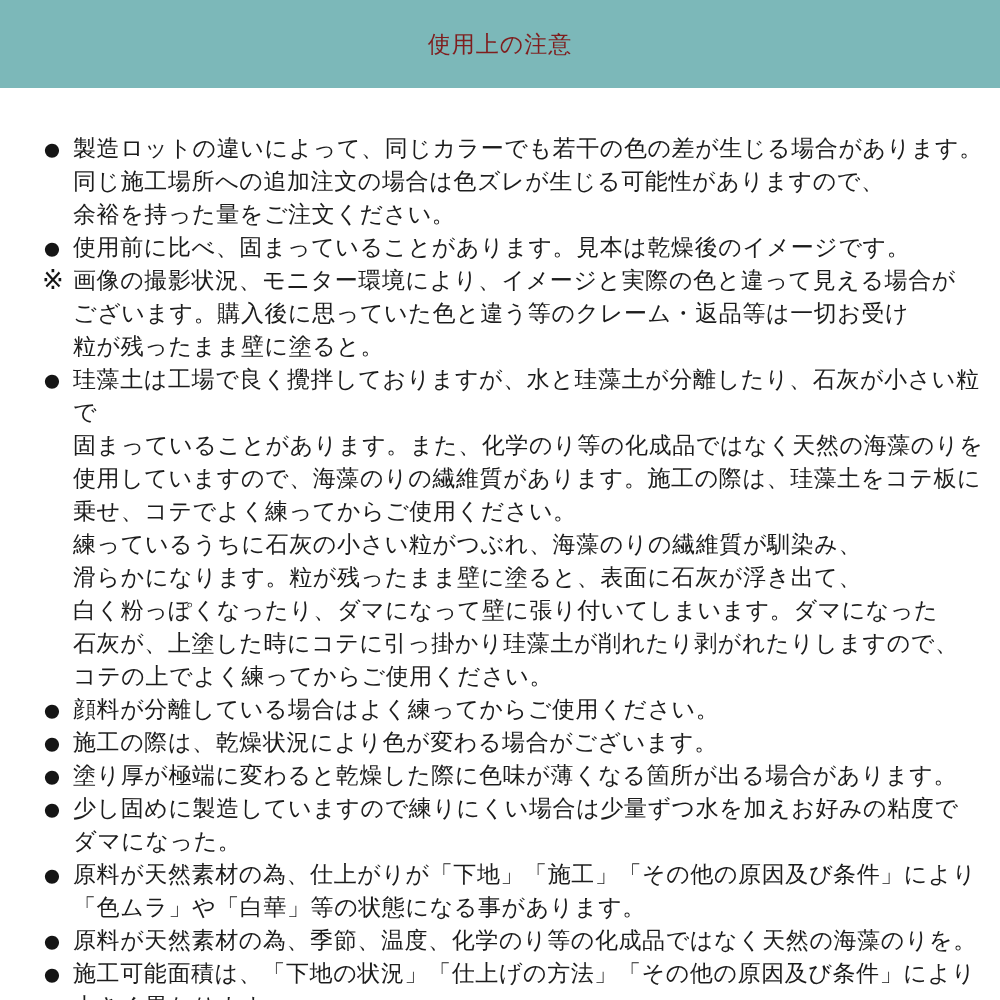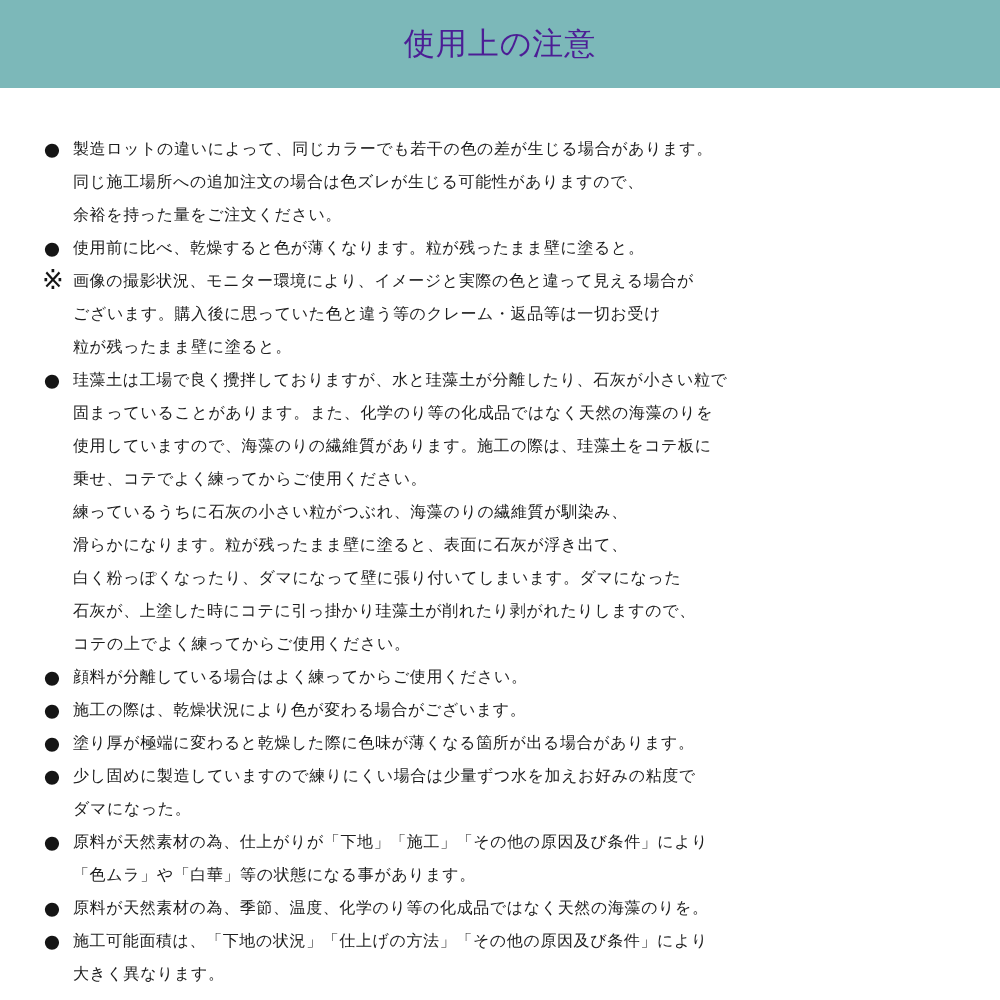--- a/index.html
+++ b/index.html
@@ -20,23 +20,23 @@
     height: 88px;
     background: #7cb8b9;
     display: flex;
     align-items: center;
     justify-content: center;
   }
   .header-title {
     margin: 0;
     font-family: "Liberation Serif", "DejaVu Serif", serif;
     font-weight: 500;
-    font-size: 31px;
+    font-size: 23px;
     letter-spacing: 1px;
-    color: #4c1d95;
+    color: #7f1d1d;
   }
   .notes {
     padding: 44px 0 0 42px;
   }
   .note {
     display: flex;
     align-items: flex-start;
   }
   .marker {
     flex: 0 0 31px;
@@ -48,21 +48,21 @@
   }
   .marker.dot {
     font-size: 33px;
   }
   .marker.ref {
     font-size: 26px;
   }
   .note-text {
     display: block;
     width: 928px;
-    font-size: 16px;
+    font-size: 23px;
     letter-spacing: 0.6px;
     line-height: 33px;
     color: #1c1c1c;
     white-space: pre-line;
   }
 </style>
 </head>
 <body>
 
 <div class="page">
@@ -75,21 +75,21 @@
 
     <div class="note">
       <span class="marker dot">●</span>
       <span class="note-text">製造ロットの違いによって、同じカラーでも若干の色の差が生じる場合があります。
 同じ施工場所への追加注文の場合は色ズレが生じる可能性がありますので、
 余裕を持った量をご注文ください。</span>
     </div>
 
     <div class="note">
       <span class="marker dot">●</span>
-      <span class="note-text">使用前に比べ、乾燥すると色が薄くなります。粒が残ったまま壁に塗ると。</span>
+      <span class="note-text">使用前に比べ、固まっていることがあります。見本は乾燥後のイメージです。</span>
     </div>
 
     <div class="note">
       <span class="marker ref">※</span>
       <span class="note-text">画像の撮影状況、モニター環境により、イメージと実際の色と違って見える場合が
 ございます。購入後に思っていた色と違う等のクレーム・返品等は一切お受け
 粒が残ったまま壁に塗ると。</span>
     </div>
 
     <div class="note">

